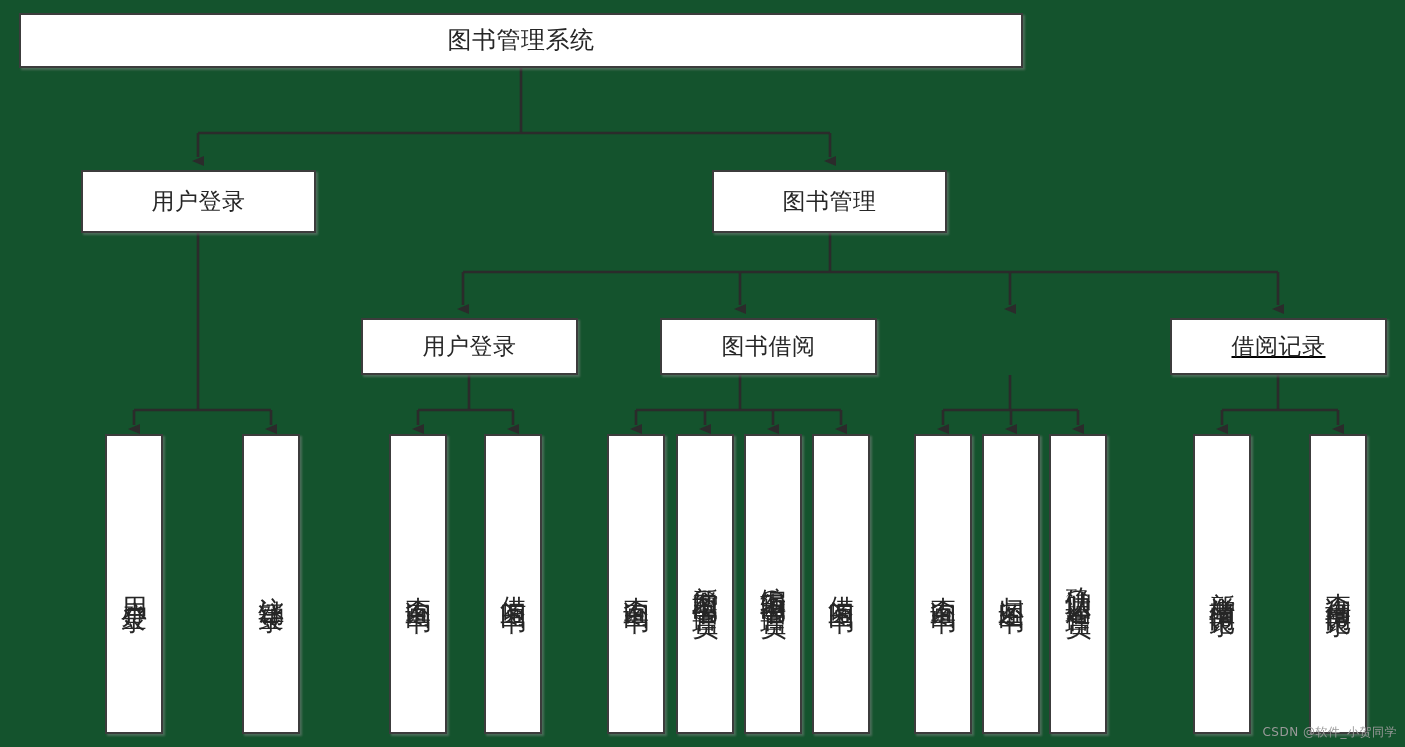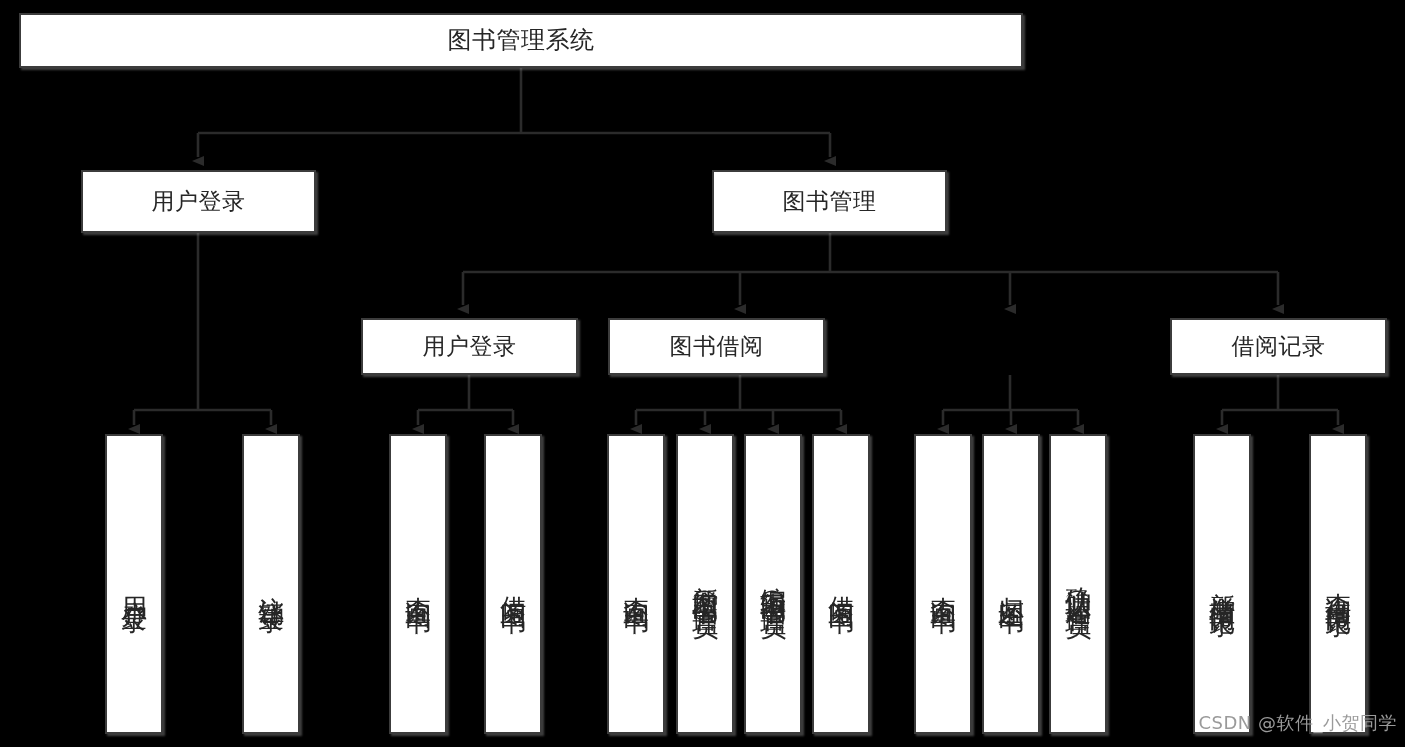--- a/index.html
+++ b/index.html
@@ -10,21 +10,21 @@
   body {
     font-family: "DejaVu Sans", "Liberation Sans", sans-serif;
     width: 1405px;
     height: 747px;
     overflow: hidden;
   }
   #diagram-root {
     position: relative;
     width: 1405px;
     height: 747px;
-    background: #000000;
+    background: #14532d;
   }
   svg.connectors {
     position: absolute;
     left: 0;
     top: 0;
     width: 1405px;
     height: 747px;
     pointer-events: none;
   }
   .node {
@@ -58,22 +58,22 @@
     writing-mode: vertical-rl;
     text-orientation: upright;
     font-size: 26px;
     line-height: 1.05;
     letter-spacing: 4px;
     white-space: nowrap;
   }
   .watermark {
     position: absolute;
     right: 8px;
-    bottom: 12px;
-    font-size: 18px;
+    bottom: 6px;
+    font-size: 12px;
     color: #9a9a9a;
     letter-spacing: 0.5px;
     white-space: nowrap;
   }
 </style>
 </head>
 <body>
 
 <div id="diagram-root">
 
@@ -134,24 +134,24 @@
   <div class="node horizontal" style="left:81px; top:170px; width:235px; height:63px;">
     <span class="label">用户登录</span>
   </div>
   <div class="node horizontal" style="left:712px; top:170px; width:235px; height:63px;">
     <span class="label">图书管理</span>
   </div>
 
   <div class="node horizontal" style="left:361px; top:318px; width:217px; height:57px;">
     <span class="label">用户登录</span>
   </div>
-  <div class="node horizontal" style="left:608px; top:318px; width:217px; height:57px;">
+  <div class="node horizontal" style="left:660px; top:318px; width:217px; height:57px;">
     <span class="label">图书借阅</span>
   </div>
-  <div class="node horizontal" style="left:1170px; top:318px; width:217px; height:57px;">
+  <div class="node horizontal" style="left:1170px; top:318px; width:217px; height:57px;text-decoration:underline;">
     <span class="label">借阅记录</span>
   </div>
 
   <div class="node vertical" style="left:105px; top:434px; width:58px; height:300px;">
     <span class="label">用户登录</span>
   </div>
   <div class="node vertical" style="left:242px; top:434px; width:58px; height:300px;">
     <span class="label">注销登录</span>
   </div>
 

